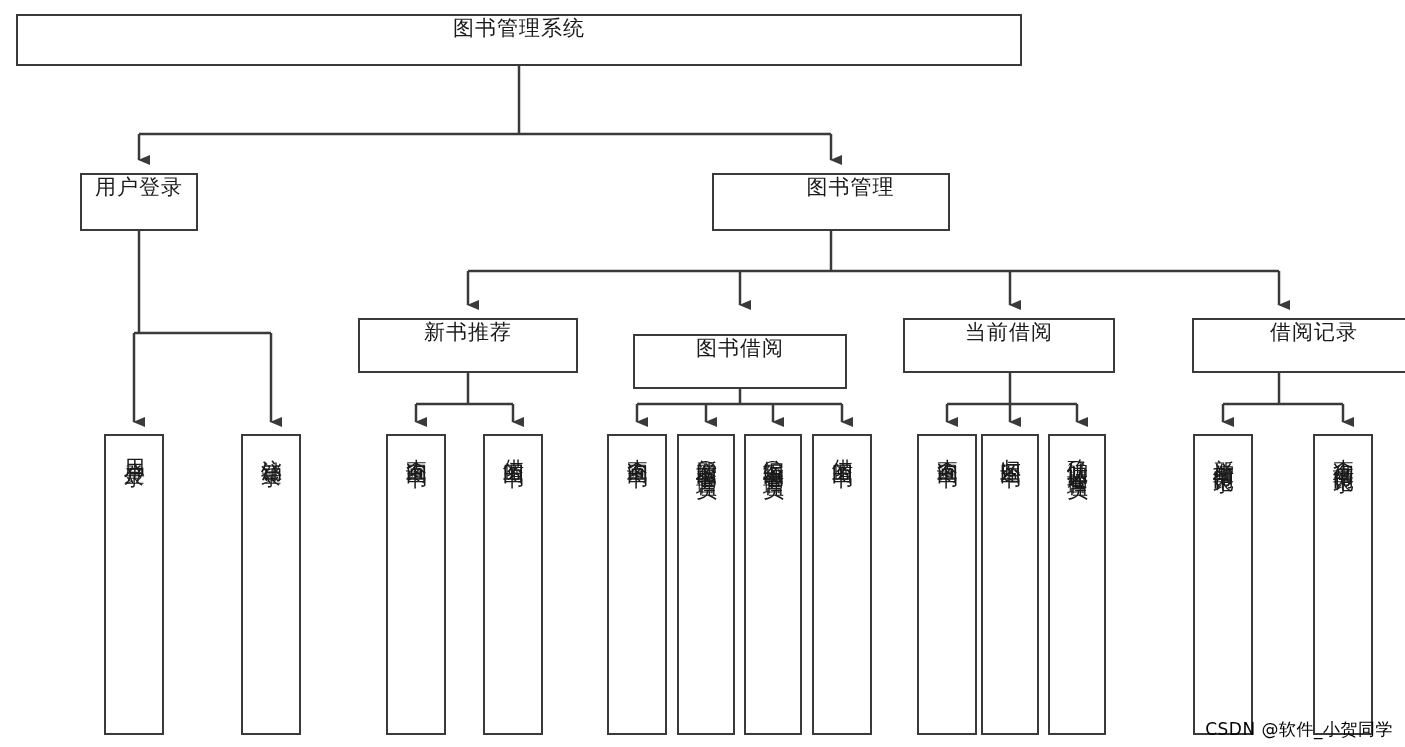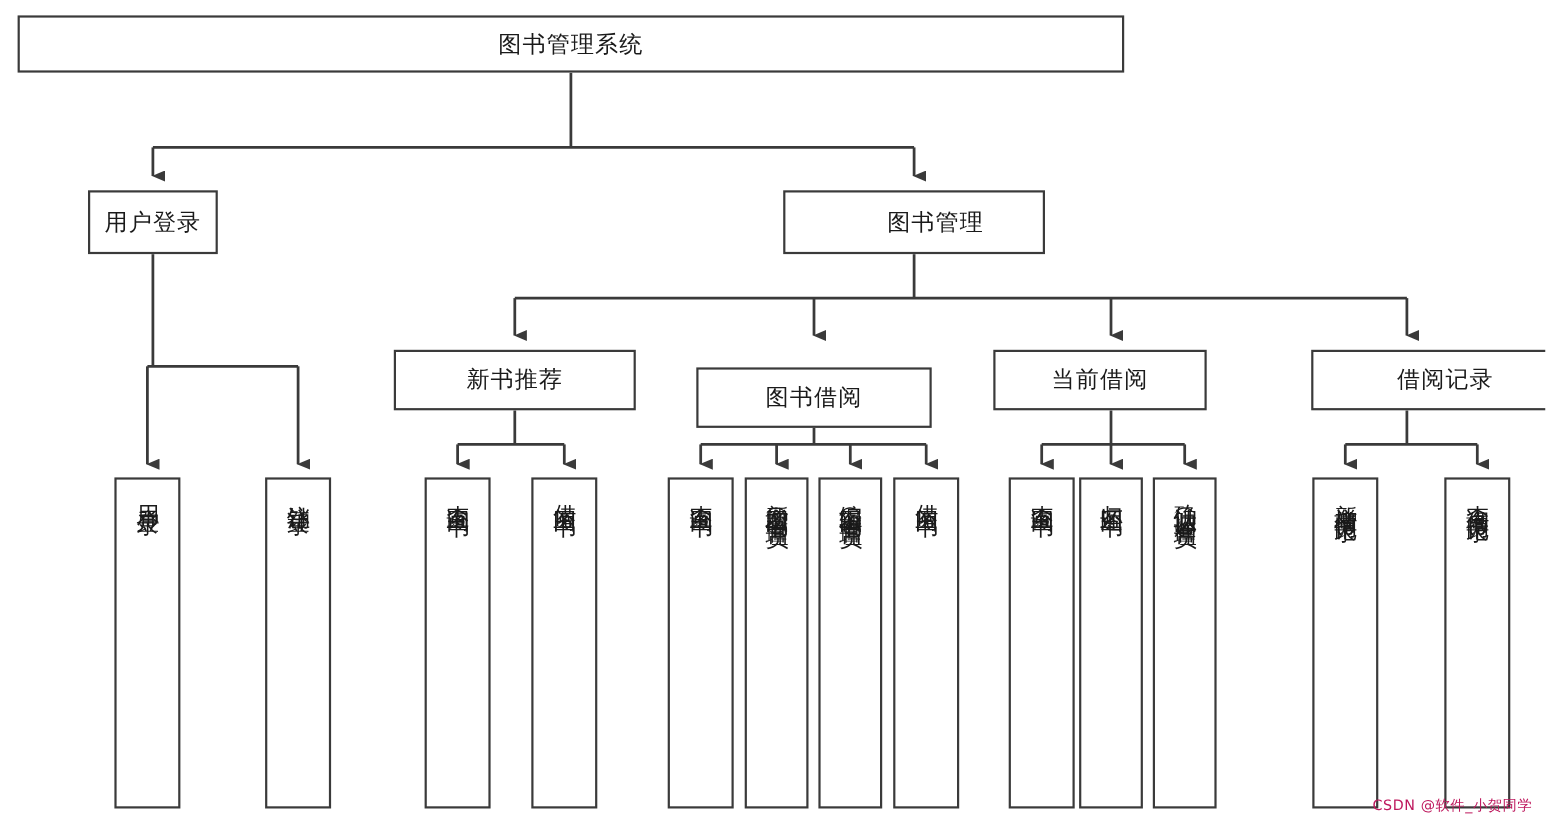--- a/index.html
+++ b/index.html
@@ -26,21 +26,21 @@
     height: 747px;
     pointer-events: none;
   }
   .node {
     position: absolute;
     box-sizing: border-box;
     border: 2px solid #3a3a3a;
     background: #ffffff;
     color: #1a1a1a;
     display: flex;
-    align-items: center;
+    align-items: flex-start;
     justify-content: center;
     text-align: center;
     line-height: 1.18;
   }
   .node.h {
     font-size: 21px;
   }
   .node.h .lbl {
     display: block;
     letter-spacing: 1px;
@@ -57,22 +57,22 @@
     writing-mode: vertical-rl;
     text-orientation: upright;
     letter-spacing: 3px;
     line-height: 1;
     white-space: nowrap;
   }
   .watermark {
     position: absolute;
     right: 12px;
     bottom: 6px;
-    font-size: 13px;
-    color: #be185d;
+    font-size: 17px;
+    color: #000000;
     letter-spacing: 0.5px;
     white-space: nowrap;
   }
 </style>
 </head>
 <body>
 
 <div id="canvas">
 
   <svg class="wires" viewBox="0 0 1405 747" xmlns="http://www.w3.org/2000/svg">
@@ -142,21 +142,21 @@
   </div>
 
   <div class="node h" style="left:358px; top:318px; width:220px; height:55px;">
     <span class="lbl">新书推荐</span>
   </div>
 
   <div class="node h" style="left:633px; top:318px; width:214px; height:55px;margin-top:16px;">
     <span class="lbl">图书借阅</span>
   </div>
 
-  <div class="node h" style="left:903px; top:318px; width:194px; height:55px;">
+  <div class="node h" style="left:903px; top:318px; width:212px; height:55px;">
     <span class="lbl">当前借阅</span>
   </div>
 
   <div class="node h" style="left:1172px; top:318px; width:244px; height:55px;margin-left:20px;">
     <span class="lbl">借阅记录</span>
   </div>
 
   <div class="node v" style="left:104px; top:434px; width:60px; height:301px;">
     <span class="lbl">用户登录</span>
   </div>

